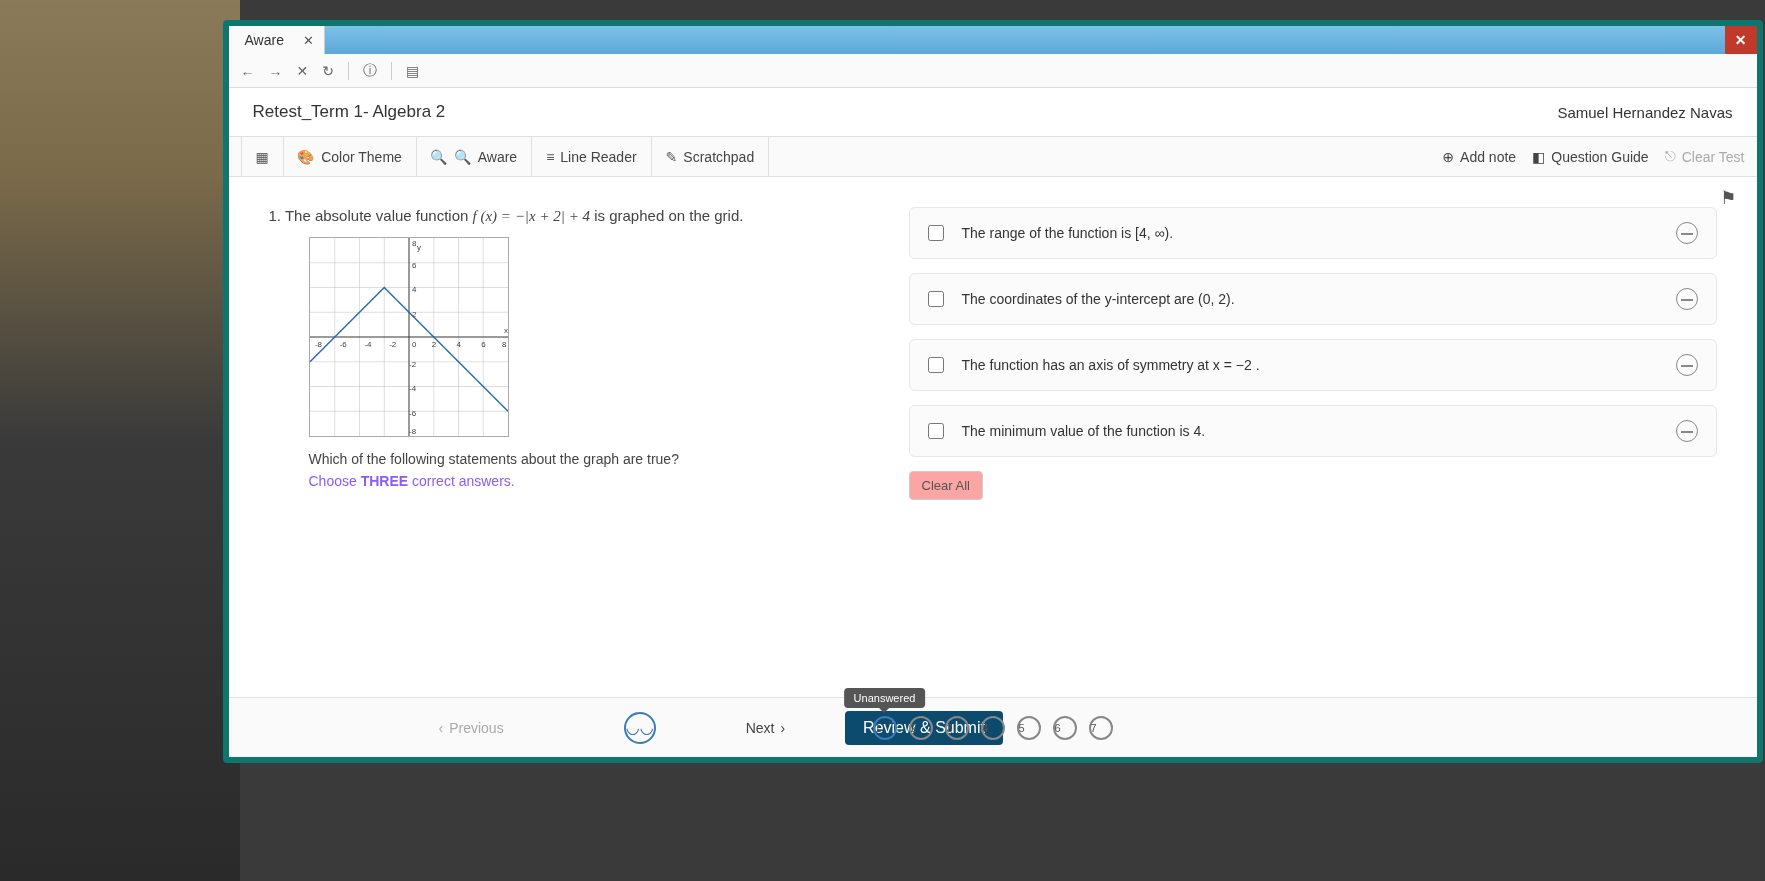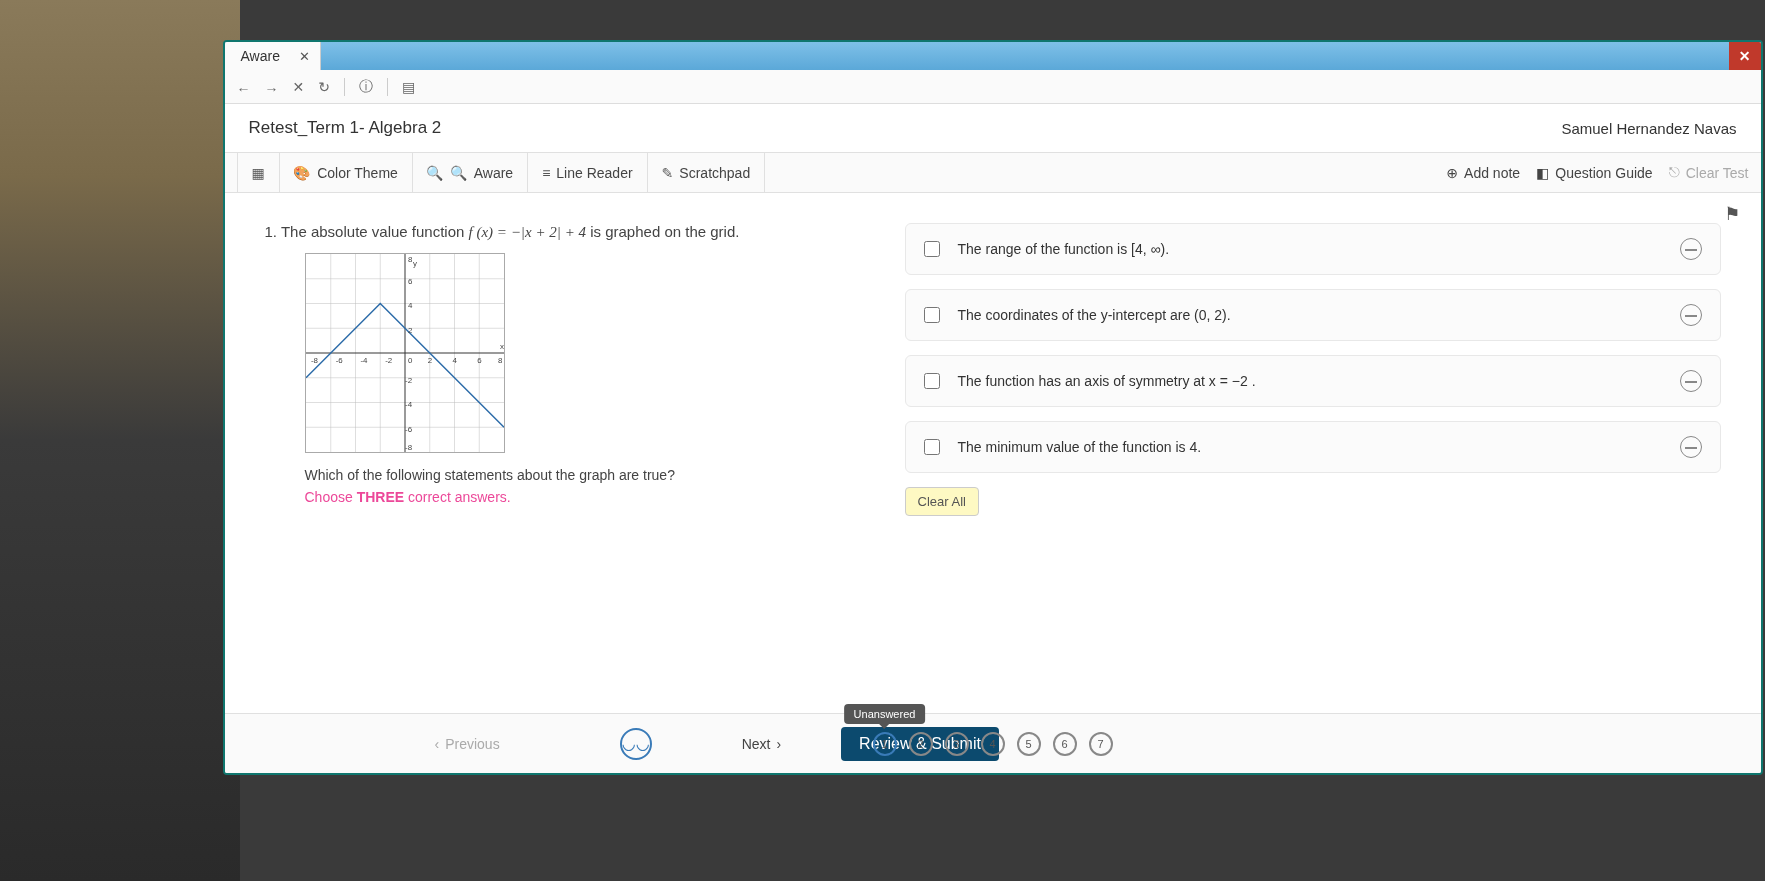--- a/index.html
+++ b/index.html
@@ -1,17 +1,17 @@
 <!DOCTYPE html>
 <html><head>
 <meta charset="utf-8">
 <style>
 * { box-sizing: border-box; margin: 0; padding: 0; font-family: Arial, sans-serif; }
 body { background: #3a3a3a; display: flex; justify-content: center; align-items: flex-start; padding: 20px 0; }
-.screen { width: 1540px; background: #f5f5f5; border: 2px solid #0f766e; border-radius: 4px; overflow: hidden; position: relative; margin-left: 220px; margin-top: 20px; }
+.screen { width: 1540px; background: #f5f5f5; border: 6px solid #0f766e; border-radius: 4px; overflow: hidden; position: relative; margin-left: 220px; }
 .left-bg { position: fixed; left: 0; top: 0; width: 240px; height: 100%; background: linear-gradient(180deg, #8a7a5a 0%, #7a6a4a 20%, #3a3a3a 50%, #2a2a2a 100%); z-index: -1; }
 .titlebar { background: linear-gradient(180deg, #7ec0e8 0%, #5ba8d8 100%); height: 28px; display: flex; align-items: stretch; position: relative; }
 .tab { background: #fafafa; padding: 4px 40px 4px 16px; font-size: 14px; color: #333; position: relative; display: flex; align-items: center; border-right: 1px solid #ccc; }
 .tab-close { position: absolute; right: 10px; font-size: 13px; color: #555; cursor: pointer; }
 .win-close { position: absolute; right: 0; top: 0; width: 32px; height: 28px; background: #c0392b; color: #fff; display: flex; align-items: center; justify-content: center; font-size: 14px; font-weight: bold; cursor: pointer; }
 .navbar { background: #fafafa; height: 34px; border-bottom: 1px solid #ddd; display: flex; align-items: center; padding: 0 12px; gap: 14px; }
 .nav-icon { color: #666; font-size: 14px; cursor: pointer; }
 .nav-sep { width: 1px; height: 18px; background: #ccc; }
 .header { background: #fff; padding: 14px 24px; display: flex; justify-content: space-between; align-items: center; border-bottom: 1px solid #e0e0e0; }
 .header-title { font-size: 17px; color: #333; }
@@ -23,32 +23,32 @@
 .toolbar-right { margin-left: auto; display: flex; align-items: center; gap: 16px; }
 .tool-link { display: flex; align-items: center; gap: 6px; font-size: 14px; color: #444; cursor: pointer; }
 .exit-test { color: #aaa; }
 .content { background: #fff; padding: 30px 40px 100px 40px; min-height: 520px; display: flex; gap: 60px; position: relative; }
 .flag { position: absolute; top: 10px; right: 20px; font-size: 18px; color: #555; cursor: pointer; }
 .left-col { flex: 0 0 580px; }
 .question-text { font-size: 15px; color: #444; margin-bottom: 12px; }
 .graph-box { width: 200px; height: 200px; border: 1px solid #aaa; margin-left: 40px; position: relative; background: #fff; }
 .graph-box svg { width: 100%; height: 100%; }
 .q-prompt { font-size: 14px; color: #444; margin-top: 14px; margin-left: 40px; }
-.q-sub { font-size: 14px; color: #ec4899; margin-top: 6px; margin-left: 40px; }
+.q-sub { font-size: 14px; color: #8b5cf6; margin-top: 6px; margin-left: 40px; }
 .right-col { flex: 1; }
 .option { background: #fbfbfb; border: 1px solid #e8e8e8; border-radius: 6px; padding: 14px 18px; margin-bottom: 14px; display: flex; align-items: center; gap: 18px; position: relative; }
 .option input[type=checkbox] { width: 16px; height: 16px; cursor: pointer; }
 .option-label { font-size: 14px; color: #333; flex: 1; }
 .strike { width: 22px; height: 22px; border: 1.5px solid #888; border-radius: 50%; position: relative; cursor: pointer; }
 .strike::after { content: ''; position: absolute; left: 4px; right: 4px; top: 50%; height: 1.5px; background: #888; }
-.clear-all { background: #fef9c3; border: 1px solid #ccc; border-radius: 4px; padding: 6px 12px; font-size: 13px; color: #555; cursor: pointer; }
+.clear-all { background: #fca5a5; border: 1px solid #ccc; border-radius: 4px; padding: 6px 12px; font-size: 13px; color: #555; cursor: pointer; }
 .footer { background: #fafafa; border-top: 1px solid #e0e0e0; height: 60px; display: flex; align-items: center; padding: 0 30px; position: relative; }
 .prev-btn { color: #aaa; font-size: 14px; display: flex; align-items: center; gap: 6px; margin-left: 180px; }
 .q-nav { display: flex; gap: 12px; position: absolute; left: 50%; transform: translateX(-50%); align-items: center; }
-.q-circle { width: 24px; height: 24px; border: 2px solid #888; border-radius: 50%; display: flex; align-items: center; justify-content: center; font-size: 11px; color: #555; cursor: pointer; position: relative; }
+.q-circle { width: 24px; height: 24px; border: 2px solid #888; border-radius: 50%; display: flex; align-items: center; font-size: 11px; color: #555; cursor: pointer; position: relative; }
 .q-circle.current { border-color: #3a7bb8; }
 .tooltip { position: absolute; bottom: 30px; left: 50%; transform: translateX(-50%); background: #555; color: #fff; font-size: 11px; padding: 4px 10px; border-radius: 4px; white-space: nowrap; }
 .tooltip::after { content: ''; position: absolute; top: 100%; left: 50%; transform: translateX(-50%); border: 5px solid transparent; border-top-color: #555; }
 .face { width: 32px; height: 32px; border: 2px solid #3a7bb8; border-radius: 50%; display: flex; align-items: center; justify-content: center; color: #3a7bb8; cursor: pointer; margin-left: 120px; }
 .next-btn { color: #444; font-size: 14px; display: flex; align-items: center; gap: 6px; margin-left: 90px; cursor: pointer; }
 .review-btn { background: #0c4a6e; color: #fff; padding: 8px 18px; border-radius: 4px; font-size: 16px; margin-left: 60px; cursor: pointer; }
 .math { font-style: italic; font-family: 'Times New Roman', serif; }
 </style>
 </head>
 <body>

